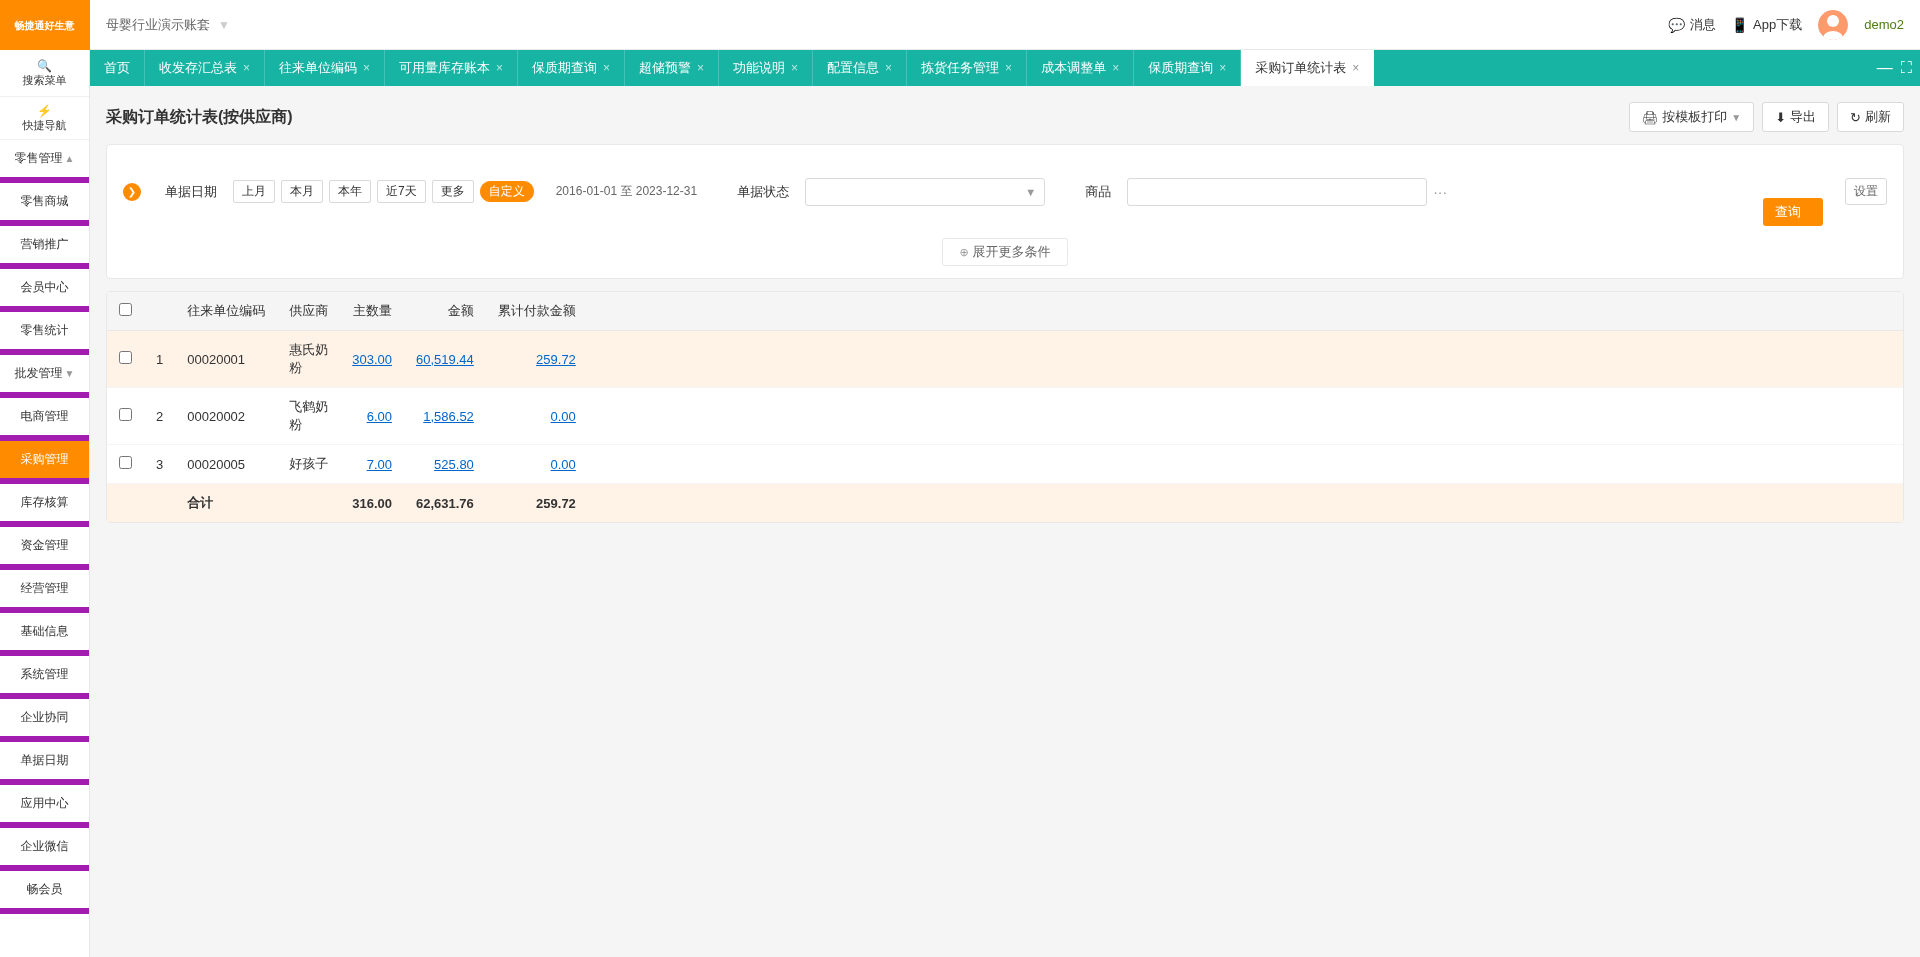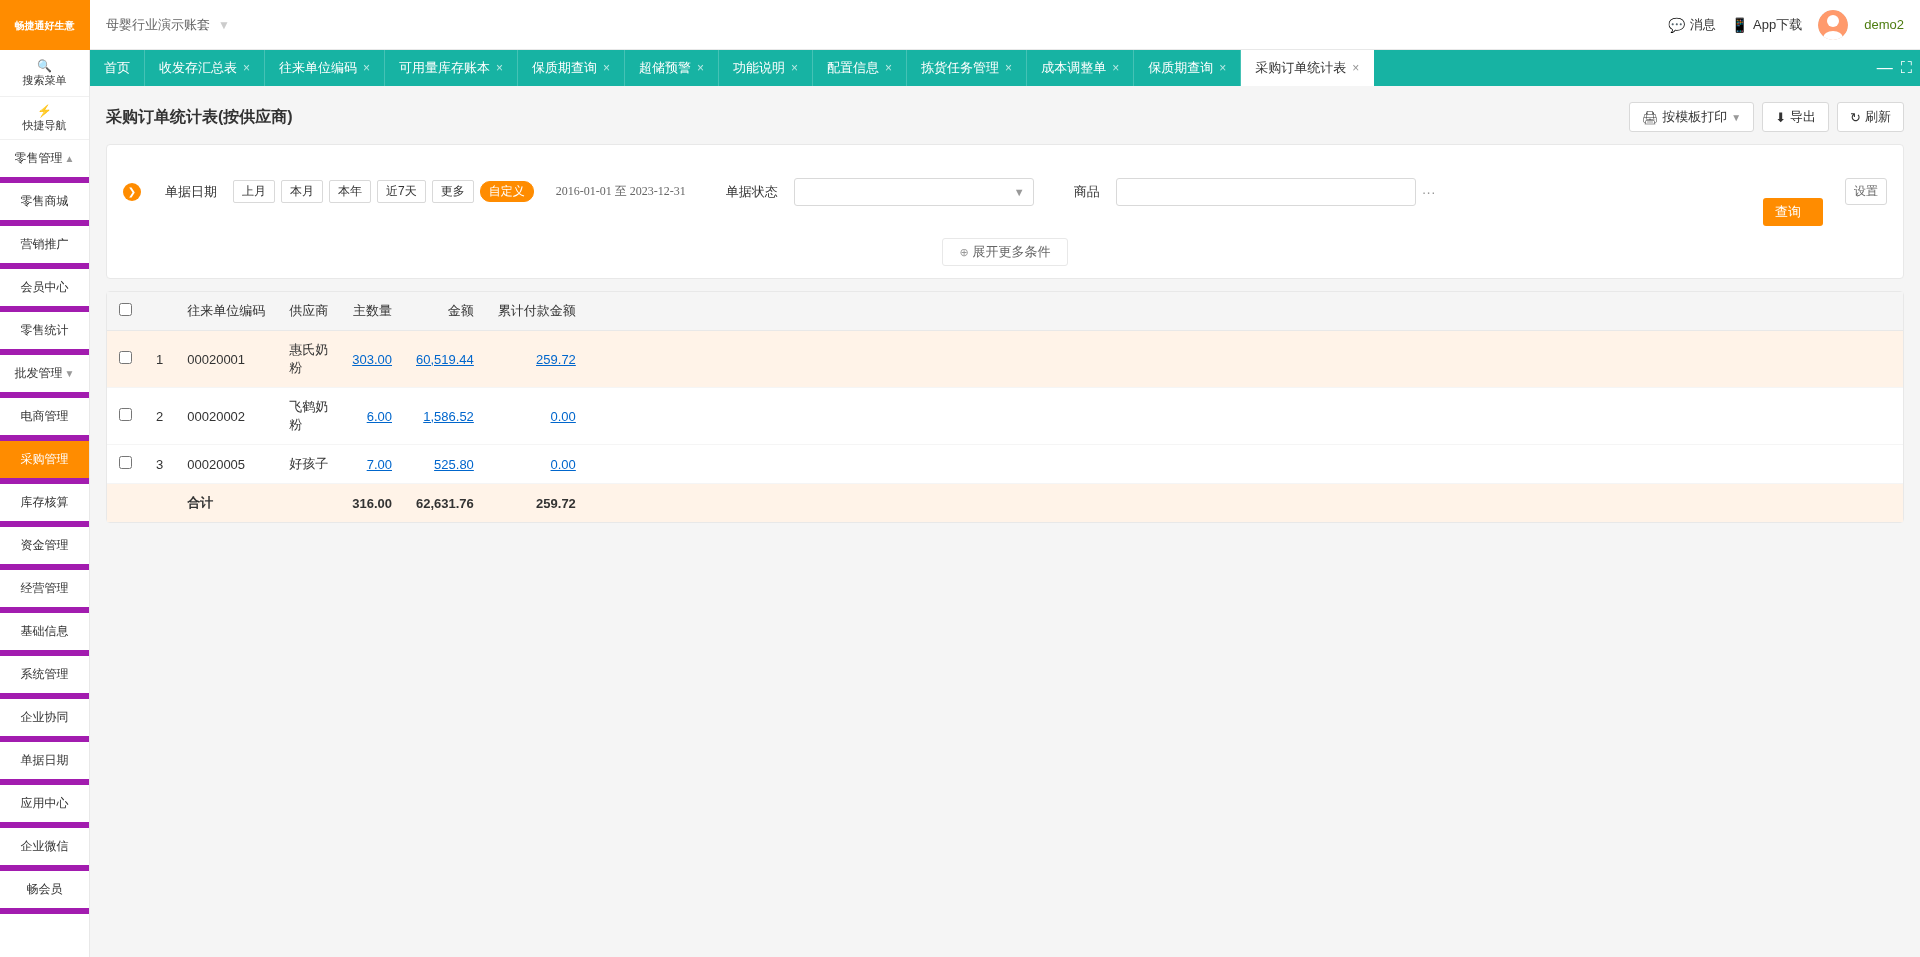--- a/index.html
+++ b/index.html
@@ -50,21 +50,21 @@
     .btn-default { background: #fff; color: #333; border: 1px solid #d9d9d9; }
     .btn-settings { background: transparent; color: #666; border: 1px solid #d9d9d9; padding: 4px 8px; border-radius: 3px; cursor: pointer; font-size: 12px; }
 
     
     .filter-area { background: #fff; border: 1px solid #e8e8e8; border-radius: 4px; padding: 12px 16px; margin-bottom: 12px; }
     .filter-row { display: flex; align-items: center; gap: 16px; margin-bottom: 8px; }
     .filter-label { color: #333; font-size: 13px; white-space: nowrap; flex-shrink: 0; }
     .filter-date-btns { display: flex; align-items: center; gap: 6px; }
     .filter-date-btn { padding: 2px 8px; border: 1px solid #d9d9d9; border-radius: 2px; cursor: pointer; font-size: 12px; color: #333; background: #fff; }
     .filter-date-btn.active-custom { background: #ff8c00; color: #fff; border-color: #ff8c00; border-radius: 10px; padding: 1px 8px; }
-    .filter-date-range { font-size: 12px; color: #666; margin-left: 4px; font-family: Liberation Serif, serif; }
+    .filter-date-range { font-size: 12px; color: #666; margin-left: 4px; }
     .filter-select { border: 1px solid #d9d9d9; border-radius: 3px; padding: 4px 8px; font-size: 13px; min-width: 200px; height: 28px; color: #666; display: flex; align-items: center; justify-content: space-between; cursor: pointer; background: #fff; }
     .filter-input { border: 1px solid #d9d9d9; border-radius: 3px; padding: 4px 8px; font-size: 13px; height: 28px; flex: 1; background: #fff; color: #666; }
     .expand-btn { display: flex; align-items: center; justify-content: center; gap: 4px; color: #666; font-size: 13px; cursor: pointer; padding: 4px 16px; border: 1px solid #e8e8e8; border-radius: 3px; background: #fff; }
 
     
     .table-container { background: #fff; border: 1px solid #e8e8e8; border-radius: 4px; }
     table { width: 100%; border-collapse: collapse; }
     thead tr { background: #f5f5f5; }
     thead th { padding: 10px 12px; text-align: left; font-size: 13px; color: #333; font-weight: normal; border-bottom: 1px solid #e8e8e8; white-space: nowrap; }
     tbody tr { border-bottom: 1px solid #f5f5f5; }

